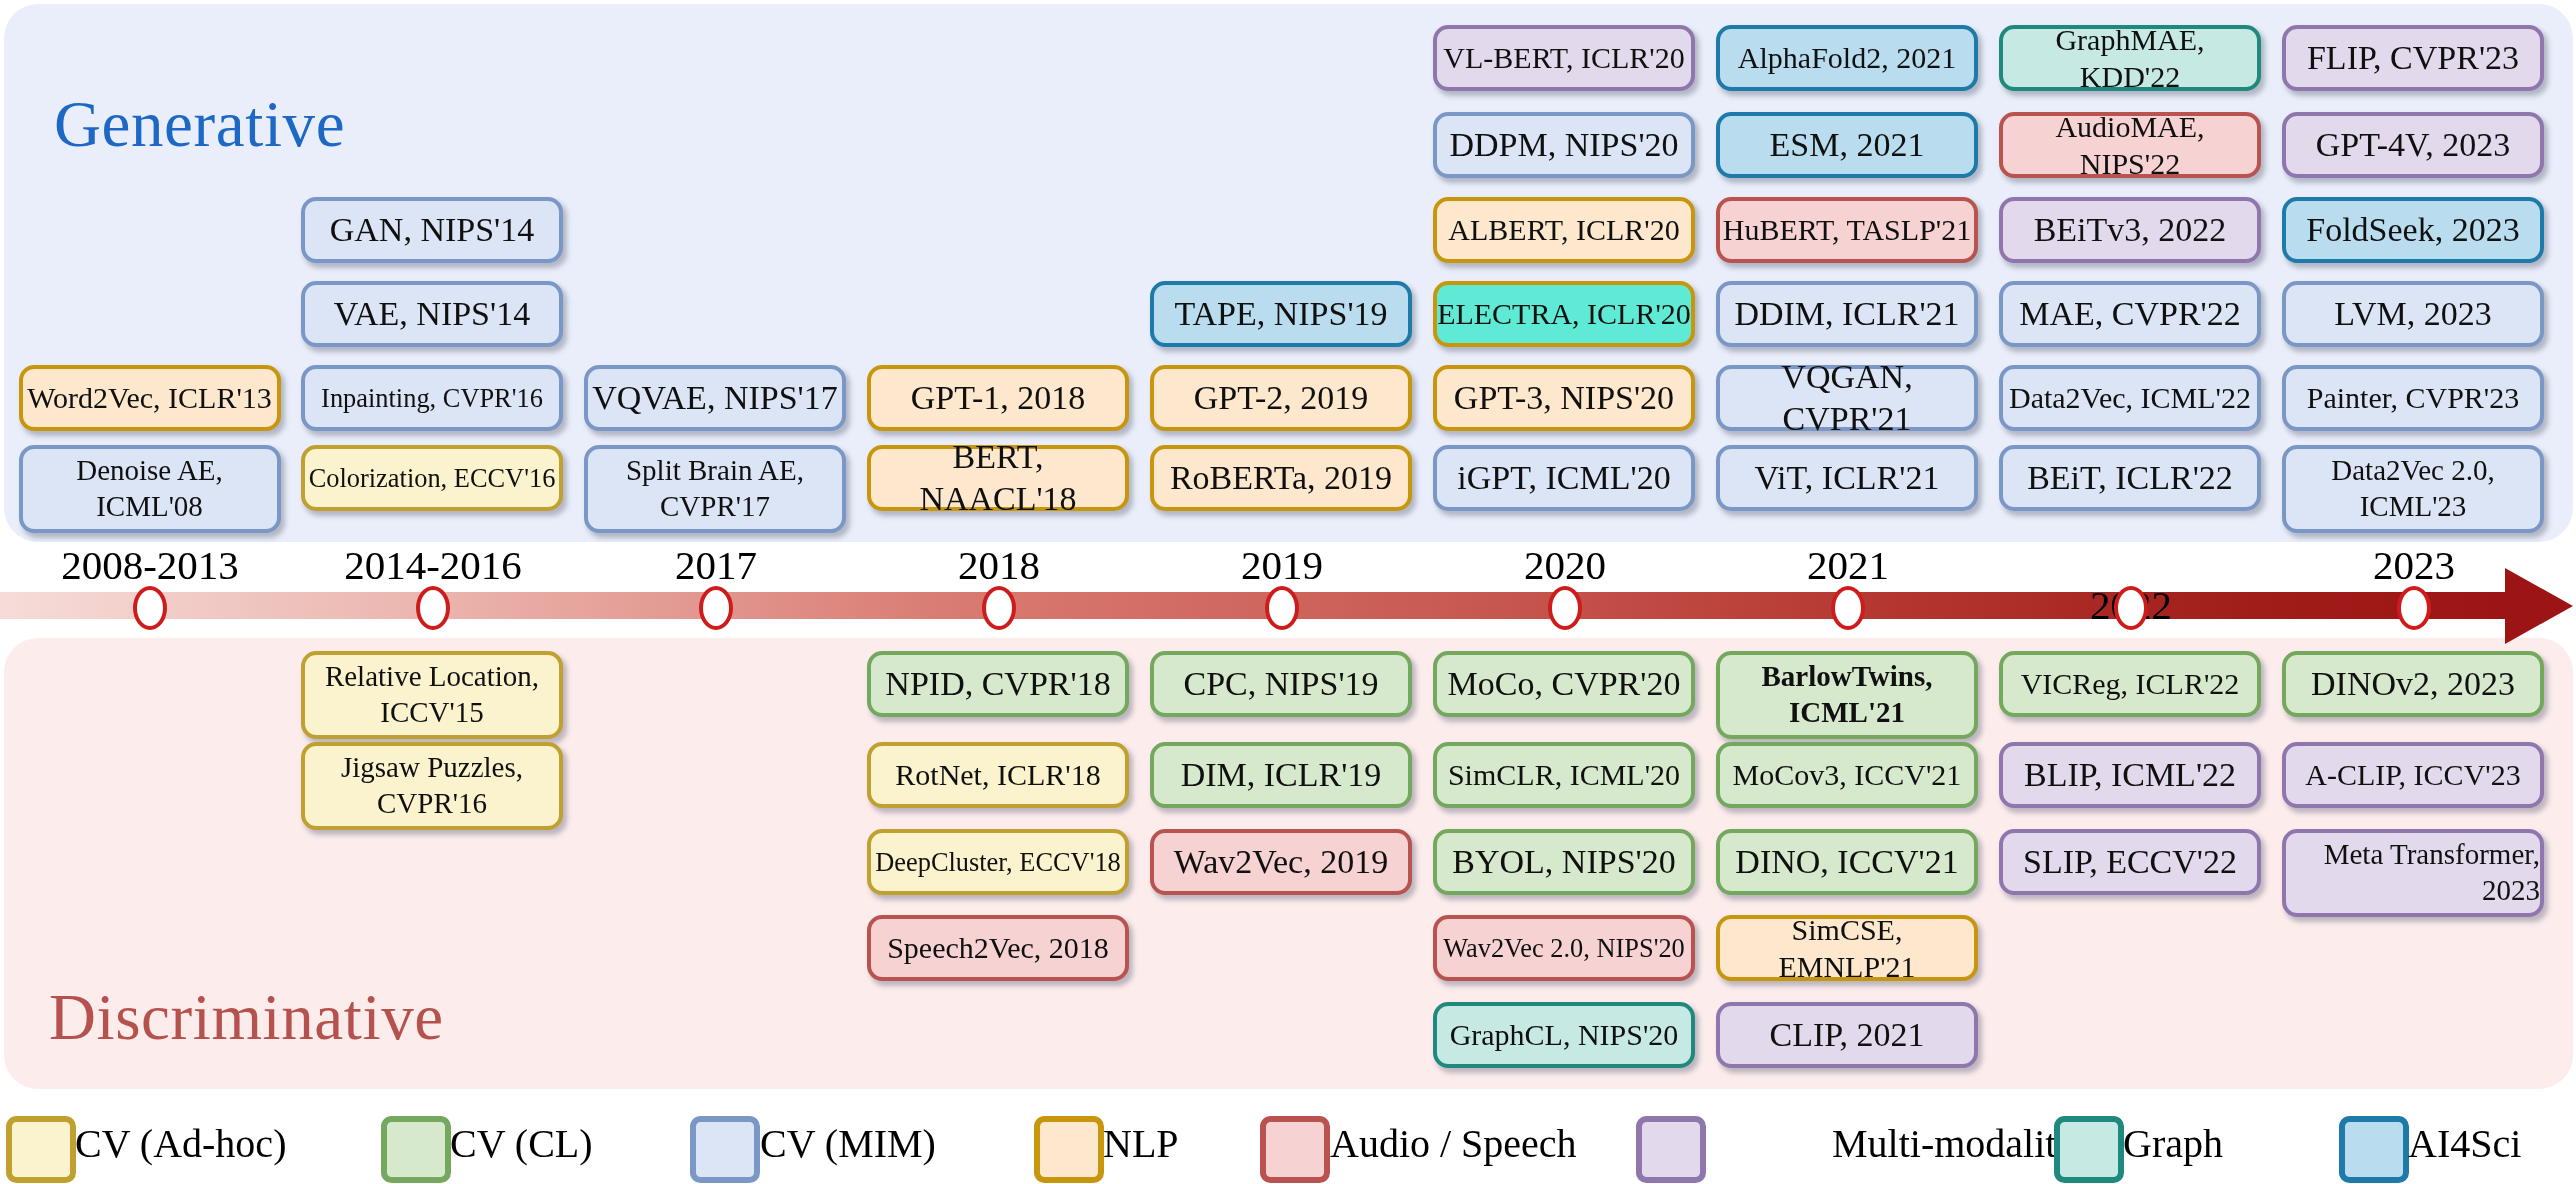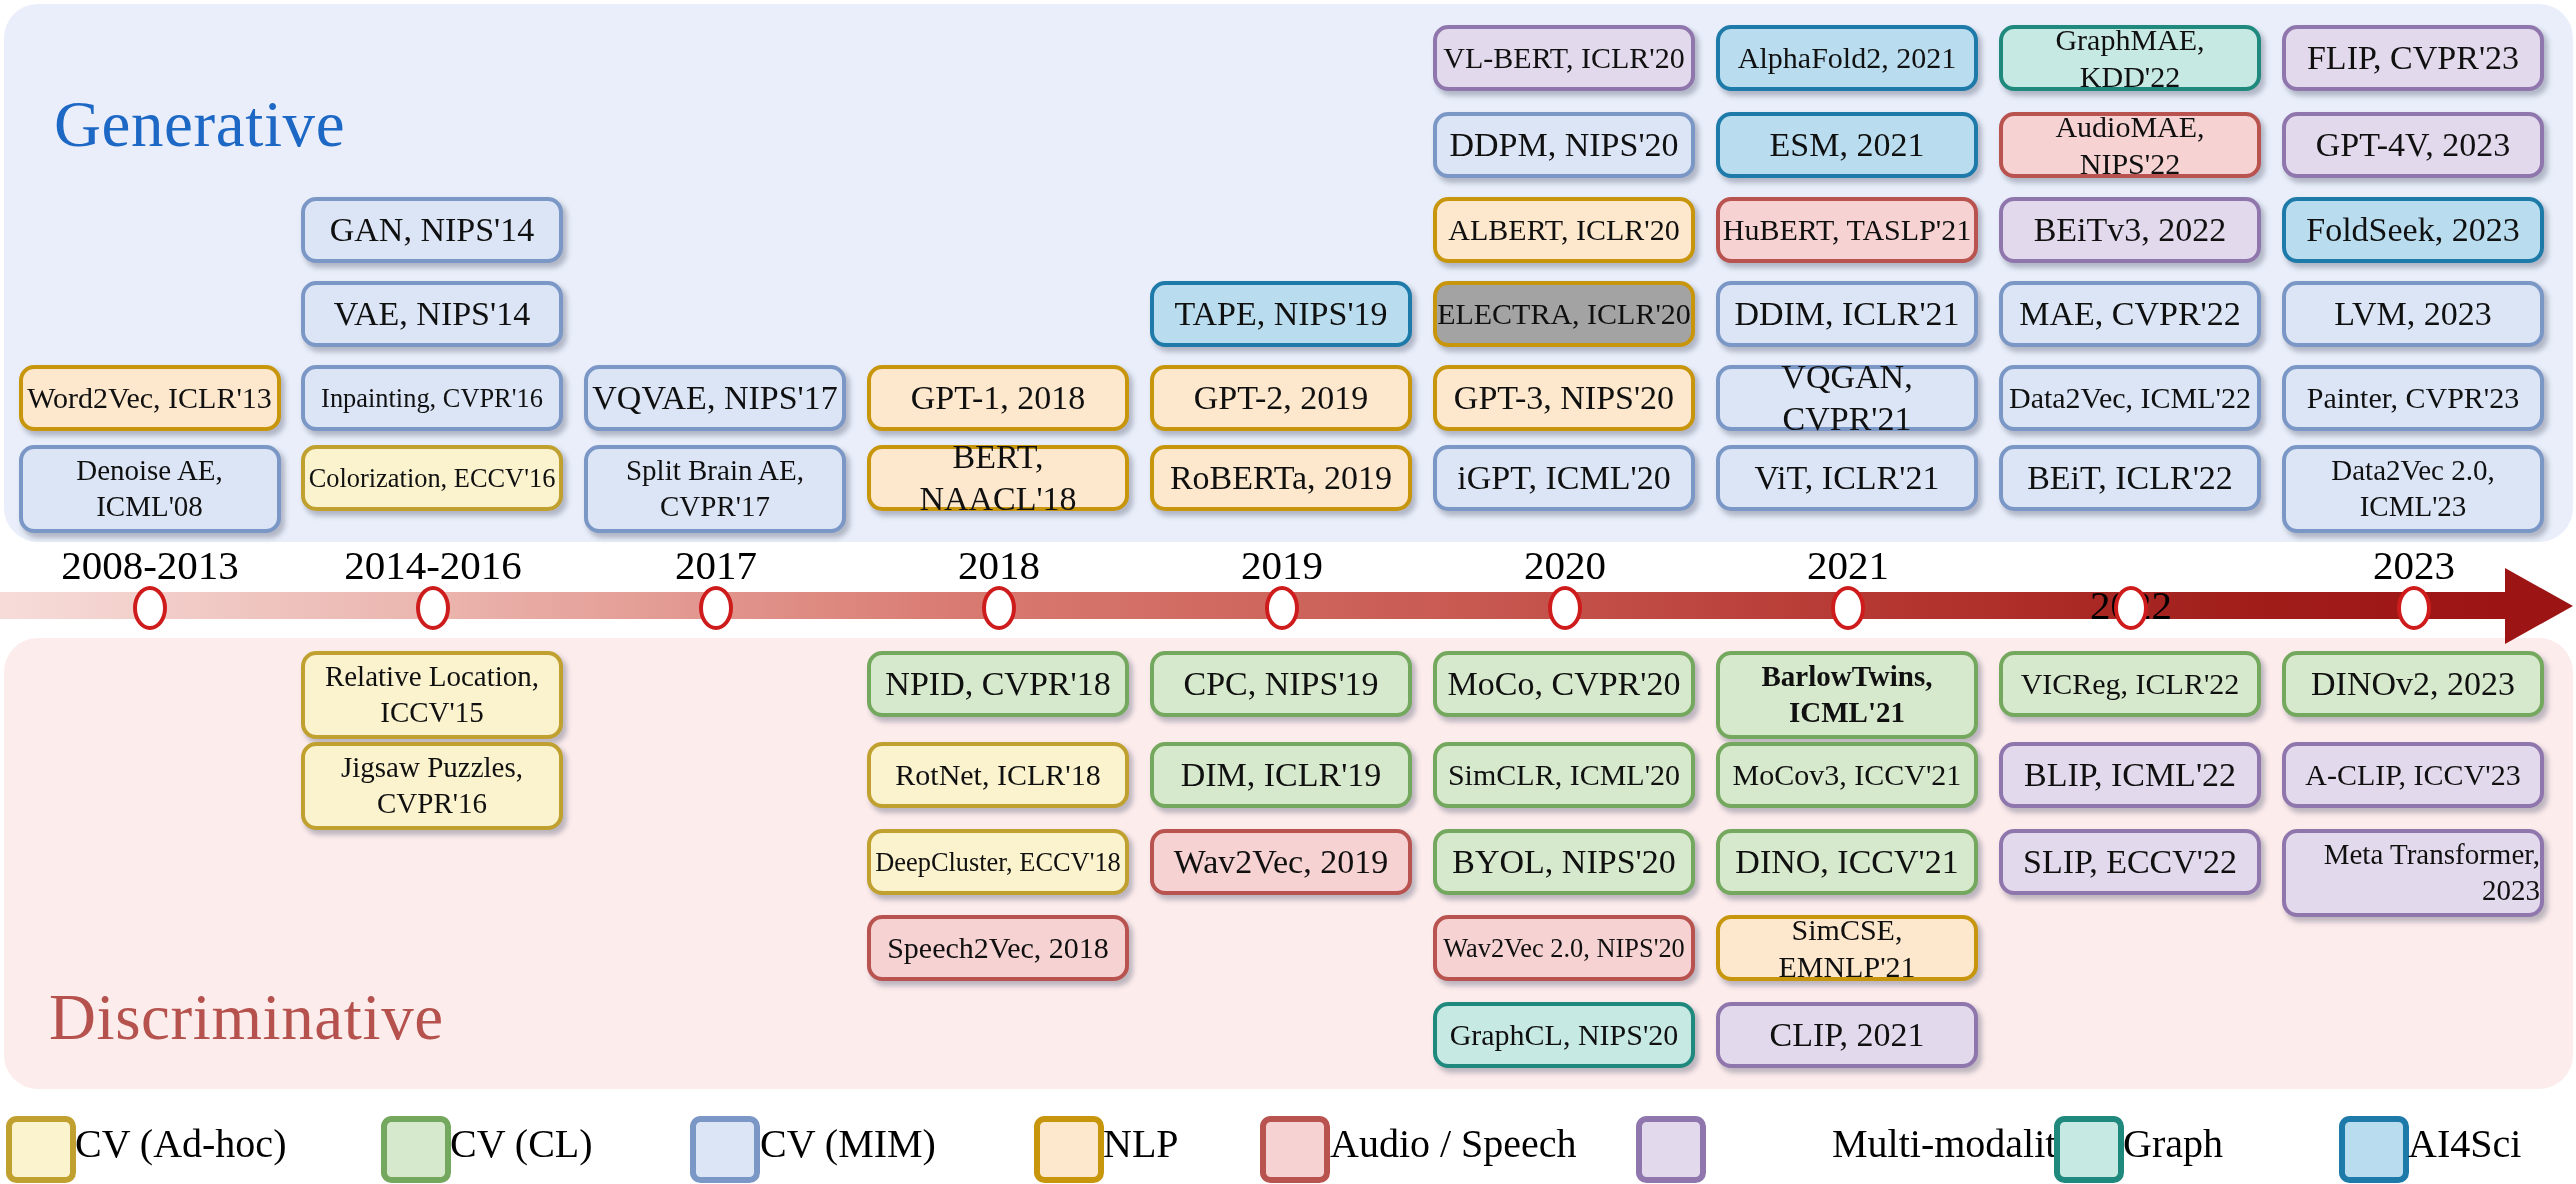--- a/index.html
+++ b/index.html
@@ -89,21 +89,21 @@
         <div>CVPR'17</div>
       </div>
       <div class="box" style="left: 867px; top: 365px; width: 254px; height: 58px; background: rgb(253, 232, 205); border-color: rgb(200, 150, 12); font-size: 34px;">GPT-1, 2018</div>
       <div class="box" style="left: 867px; top: 445px; width: 254px; height: 58px; background: rgb(253, 232, 205); border-color: rgb(200, 150, 12); font-size: 34px;">BERT, NAACL'18</div>
       <div class="box" style="left: 1150px; top: 281px; width: 254px; height: 58px; background: rgb(185, 221, 239); border-color: rgb(29, 122, 169); font-size: 34px;">TAPE, NIPS'19</div>
       <div class="box" style="left: 1150px; top: 365px; width: 254px; height: 58px; background: rgb(253, 232, 205); border-color: rgb(200, 150, 12); font-size: 34px;">GPT-2, 2019</div>
       <div class="box" style="left: 1150px; top: 445px; width: 254px; height: 58px; background: rgb(253, 232, 205); border-color: rgb(200, 150, 12); font-size: 34px;">RoBERTa, 2019</div>
       <div class="box" style="left: 1433px; top: 25px; width: 254px; height: 58px; background: rgb(227, 217, 236); border-color: rgb(143, 118, 173); font-size: 30px;">VL-BERT, ICLR'20</div>
       <div class="box" style="left: 1433px; top: 112px; width: 254px; height: 58px; background: rgb(219, 229, 246); border-color: rgb(123, 151, 198); font-size: 34px;">DDPM, NIPS'20</div>
       <div class="box" style="left: 1433px; top: 197px; width: 254px; height: 58px; background: rgb(253, 232, 205); border-color: rgb(200, 150, 12); font-size: 30px;">ALBERT, ICLR'20</div>
-      <div class="box" style="left: 1433px; top: 281px; width: 254px; height: 58px; background: #a3a3a3; border-color: rgb(200, 150, 12); font-size: 30px;">ELECTRA, ICLR'20</div>
+      <div class="box" style="left: 1433px; top: 281px; width: 254px; height: 58px; background: #5eead4; border-color: rgb(200, 150, 12); font-size: 30px;">ELECTRA, ICLR'20</div>
       <div class="box" style="left: 1433px; top: 365px; width: 254px; height: 58px; background: rgb(253, 232, 205); border-color: rgb(200, 150, 12); font-size: 34px;">GPT-3, NIPS'20</div>
       <div class="box" style="left: 1433px; top: 445px; width: 254px; height: 58px; background: rgb(219, 229, 246); border-color: rgb(123, 151, 198); font-size: 34px;">iGPT, ICML'20</div>
       <div class="box" style="left: 1716px; top: 25px; width: 254px; height: 58px; background: rgb(185, 221, 239); border-color: rgb(29, 122, 169); font-size: 30px;">AlphaFold2, 2021</div>
       <div class="box" style="left: 1716px; top: 112px; width: 254px; height: 58px; background: rgb(185, 221, 239); border-color: rgb(29, 122, 169); font-size: 34px;">ESM, 2021</div>
       <div class="box" style="left: 1716px; top: 197px; width: 254px; height: 58px; background: rgb(246, 211, 210); border-color: rgb(185, 83, 79); font-size: 30px;">HuBERT, TASLP'21</div>
       <div class="box" style="left: 1716px; top: 281px; width: 254px; height: 58px; background: rgb(219, 229, 246); border-color: rgb(123, 151, 198); font-size: 34px;">DDIM, ICLR'21</div>
       <div class="box" style="left: 1716px; top: 365px; width: 254px; height: 58px; background: rgb(219, 229, 246); border-color: rgb(123, 151, 198); font-size: 34px;">VQGAN, CVPR'21</div>
       <div class="box" style="left: 1716px; top: 445px; width: 254px; height: 58px; background: rgb(219, 229, 246); border-color: rgb(123, 151, 198); font-size: 34px;">ViT, ICLR'21</div>
       <div class="box" style="left: 1999px; top: 25px; width: 254px; height: 58px; background: rgb(198, 233, 227); border-color: rgb(32, 137, 126); font-size: 30px;">GraphMAE, KDD'22</div>
       <div class="box" style="left: 1999px; top: 112px; width: 254px; height: 58px; background: rgb(246, 211, 210); border-color: rgb(185, 83, 79); font-size: 30px;">AudioMAE, NIPS'22</div>

